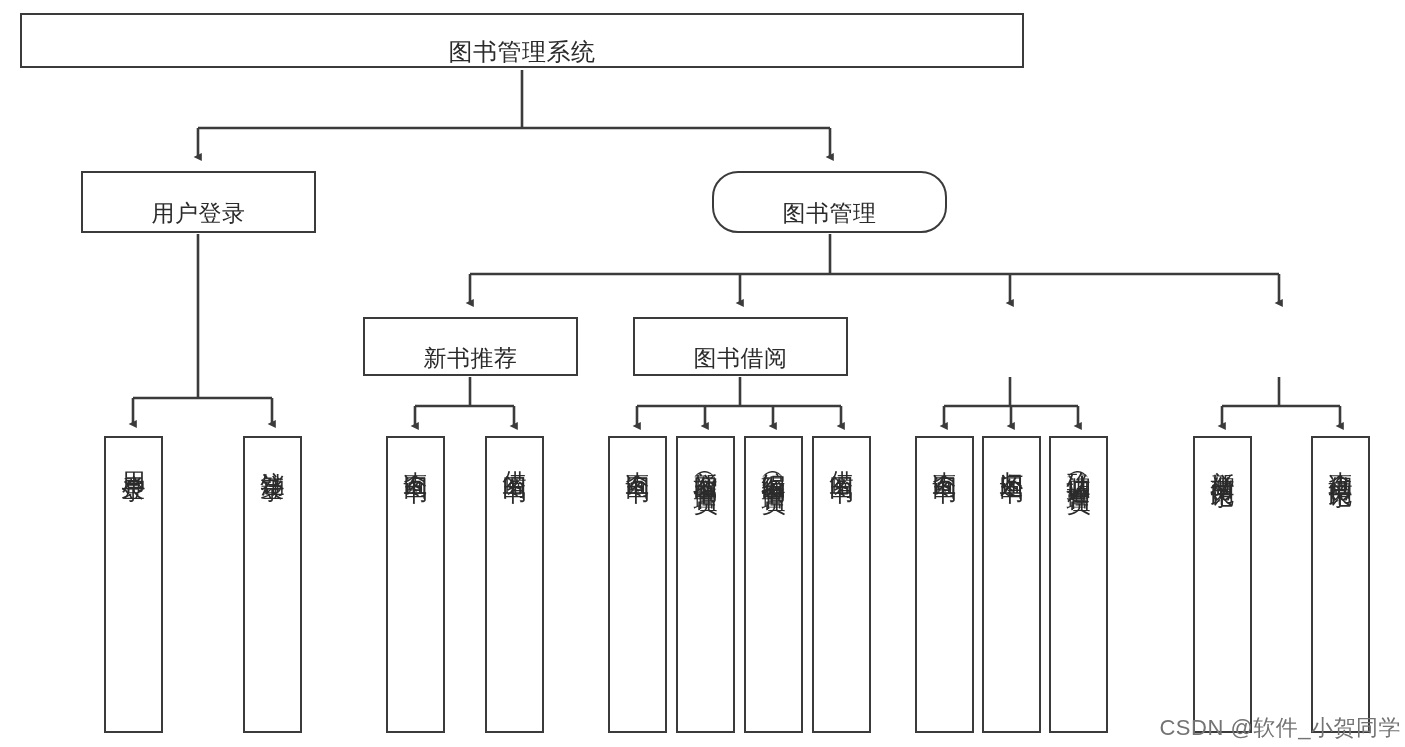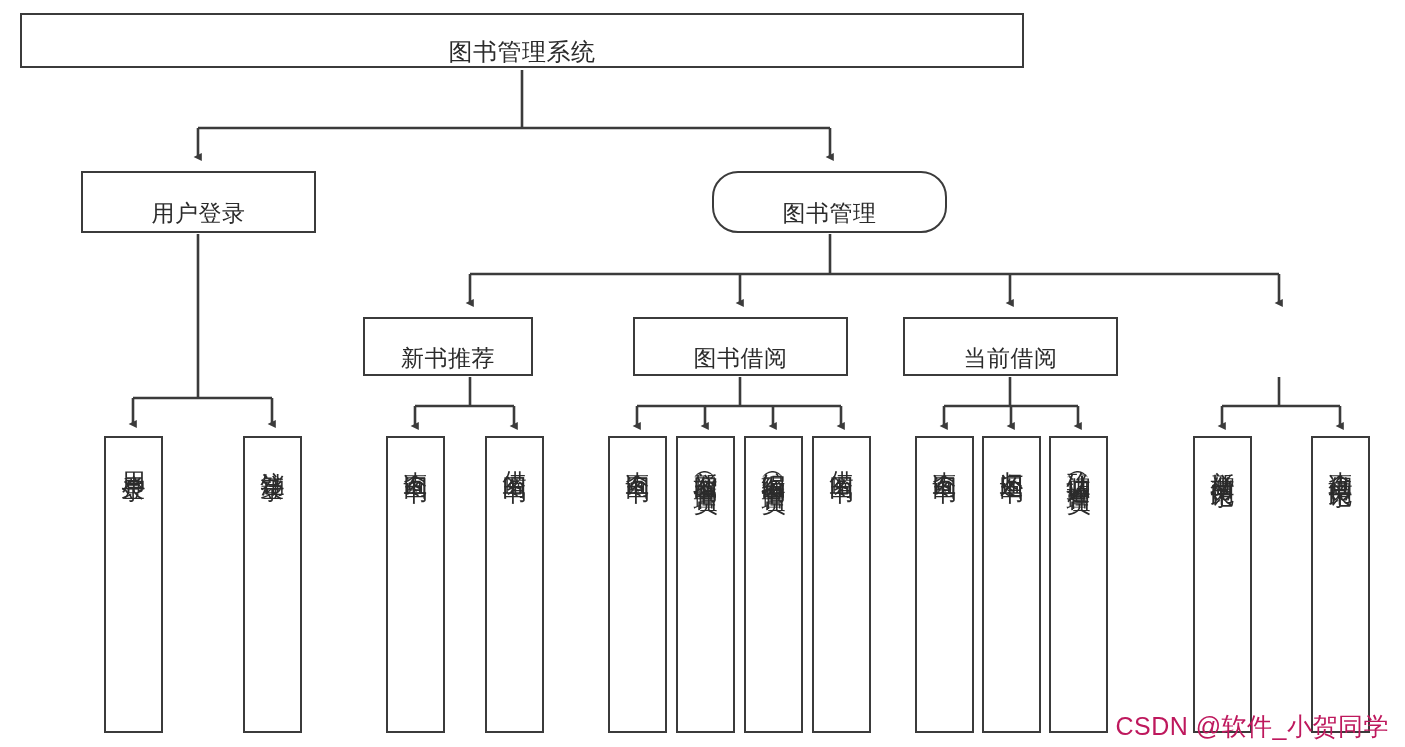--- a/index.html
+++ b/index.html
@@ -49,24 +49,24 @@
   .node.vert .lbl{
     writing-mode:vertical-rl;
     text-orientation:upright;
     font-size:24px;
     letter-spacing:3px;
     line-height:1;
     white-space:nowrap;
   }
   .watermark{
     position:absolute;
-    right:16px;
+    right:4px;
     bottom:4px;
-    font-size:25px;
-    color:#be185d;
+    font-size:22px;
+    color:#737373;
     white-space:nowrap;
     letter-spacing:.5px;
   }
 </style>
 </head>
 <body>
 
 <div id="stage">
 
   <svg id="edges" viewBox="0 0 1405 747">
@@ -123,28 +123,25 @@
     <span class="lbl">图书管理系统</span>
   </div>
 
   <div class="node horiz" style="left:81px;top:171px;width:235px;height:62px;">
     <span class="lbl">用户登录</span>
   </div>
   <div class="node horiz" style="left:712px;top:171px;width:235px;height:62px;border-radius:26px;">
     <span class="lbl">图书管理</span>
   </div>
 
-  <div class="node horiz" style="left:363px;top:317px;width:170px;height:59px;">
+  <div class="node horiz" style="left:363px;top:317px;width:215px;height:59px;">
     <span class="lbl">新书推荐</span>
   </div>
   <div class="node horiz" style="left:633px;top:317px;width:215px;height:59px;">
     <span class="lbl">图书借阅</span>
-  </div>
-  <div class="node horiz" style="left:903px;top:317px;width:215px;height:59px;">
-    <span class="lbl">当前借阅</span>
   </div>
 
   <div class="node vert" style="left:104px;top:436px;width:59px;height:297px;">
     <span class="lbl">用户登录</span>
   </div>
   <div class="node vert" style="left:243px;top:436px;width:59px;height:297px;">
     <span class="lbl">注销登录</span>
   </div>
 
   <div class="node vert" style="left:386px;top:436px;width:59px;height:297px;">

